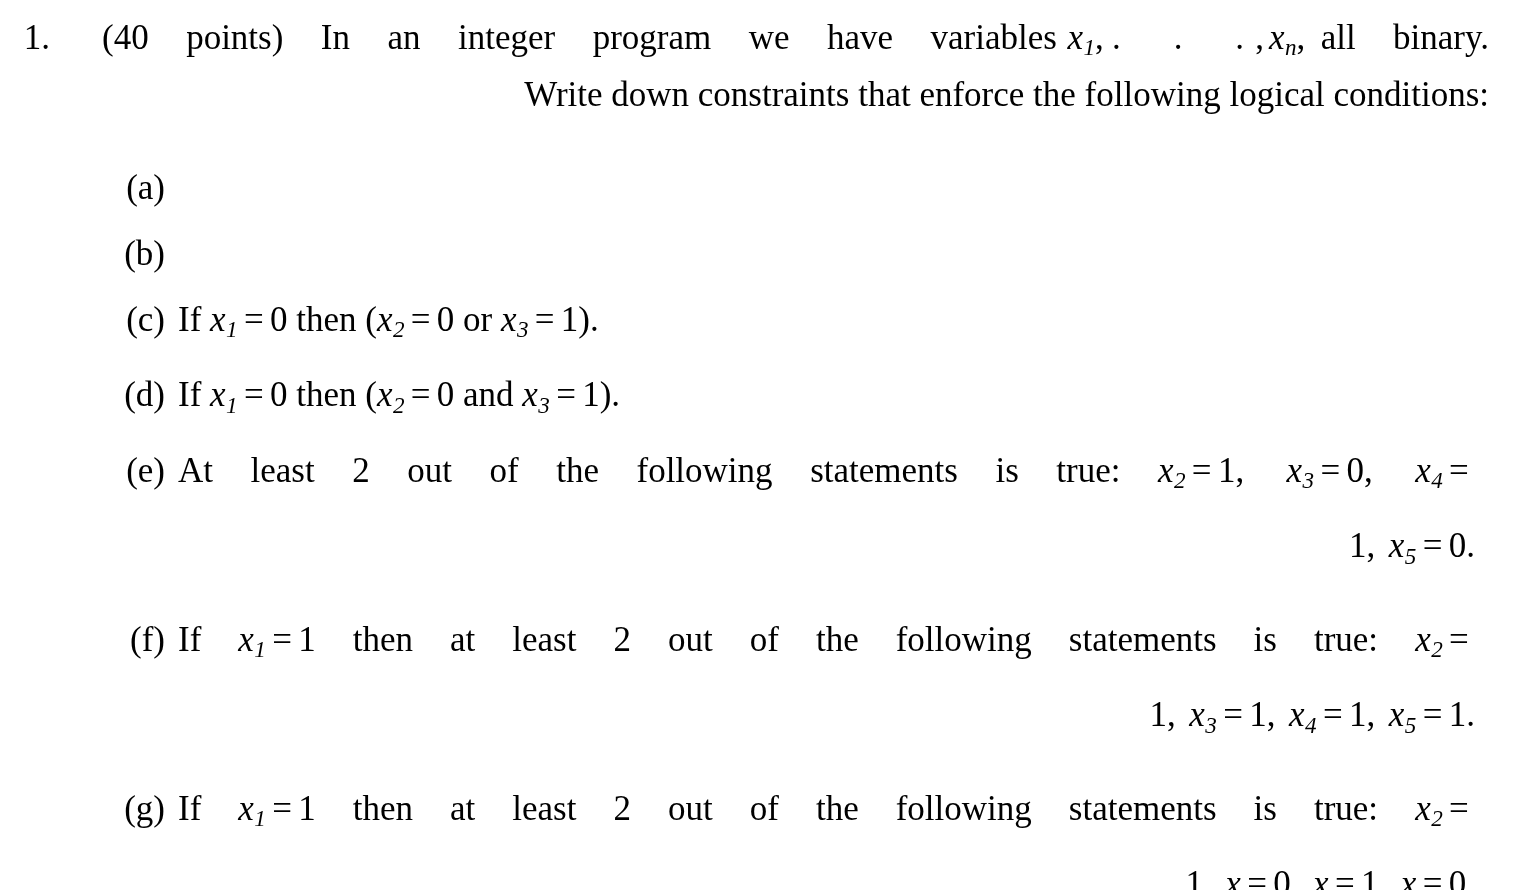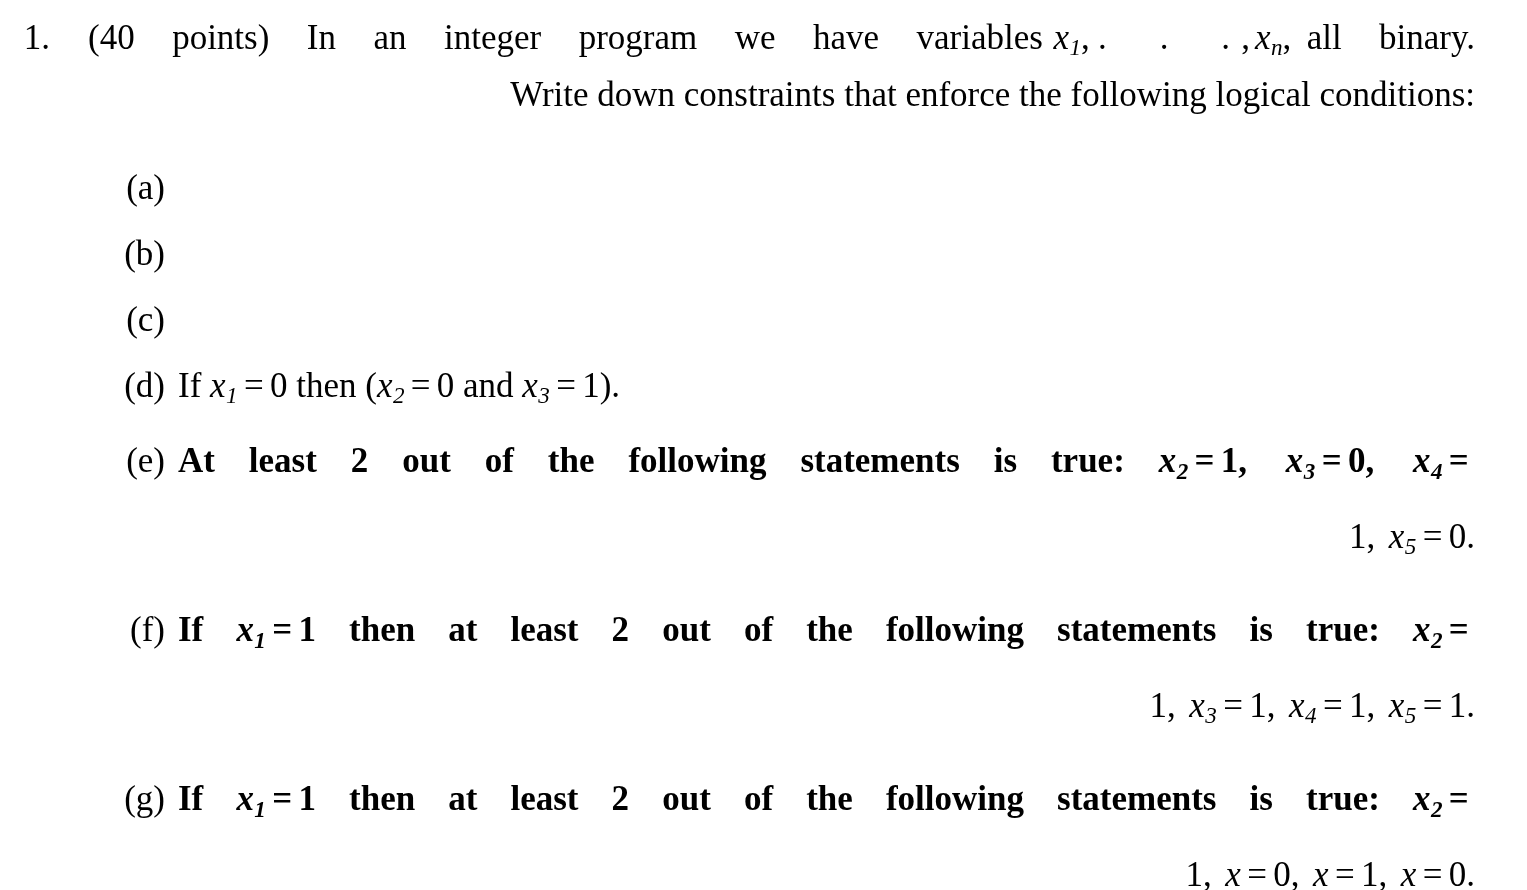--- a/index.html
+++ b/index.html
@@ -40,21 +40,21 @@
     width: 50px;
     text-align: right;
     font-size: 35px;
     line-height: 48px;
     white-space: nowrap;
   }
 
   .problem-body {
     flex: 0 0 auto;
     width: 1387px;
-    margin-left: 38px;
+    margin-left: 52px;
     font-size: 35px;
     line-height: 48px;
     text-align: justify;
     text-justify: inter-word;
     hyphens: none;
   }
   .problem-body > .para {
     text-align: justify;
   }
   
@@ -94,21 +94,20 @@
     white-space: nowrap;
   }
 
   
   .sub-body.wrap { white-space: normal; }
   .sub-body.wrap .ln1 {
     display: block;
     text-align: justify;
     text-align-last: justify;
     white-space: nowrap;
-    font-weight: bold;
   }
   .sub-body.wrap .ln2 {
     display: block;
     text-align: right;
     white-space: nowrap;
   }
 
   
   .mvar {
     font-family: "Liberation Serif", "DejaVu Serif", serif;
@@ -151,20 +150,23 @@
     <div class="subitem tight">
       <div class="sub-marker">(a)</div>
     </div>
 
     <div class="subitem tight">
       <div class="sub-marker">(b)</div>
     </div>
 
     <div class="subitem tight">
       <div class="sub-marker">(c)</div>
+      <div class="sub-body">
+        If <span class="mvar">x</span><span class="msub">1</span><span class="op">=</span><span class="mnum">0</span> then (<span class="mvar">x</span><span class="msub">2</span><span class="op">=</span><span class="mnum">0</span> or <span class="mvar">x</span><span class="msub">3</span><span class="op">=</span><span class="mnum">1</span>).
+      </div>
     </div>
 
     <div class="subitem tight">
       <div class="sub-marker">(d)</div>
       <div class="sub-body">
         If <span class="mvar">x</span><span class="msub">1</span><span class="op">=</span><span class="mnum">0</span> then (<span class="mvar">x</span><span class="msub">2</span><span class="op">=</span><span class="mnum">0</span> and <span class="mvar">x</span><span class="msub">3</span><span class="op">=</span><span class="mnum">1</span>).
       </div>
     </div>
 
     <div class="subitem">

